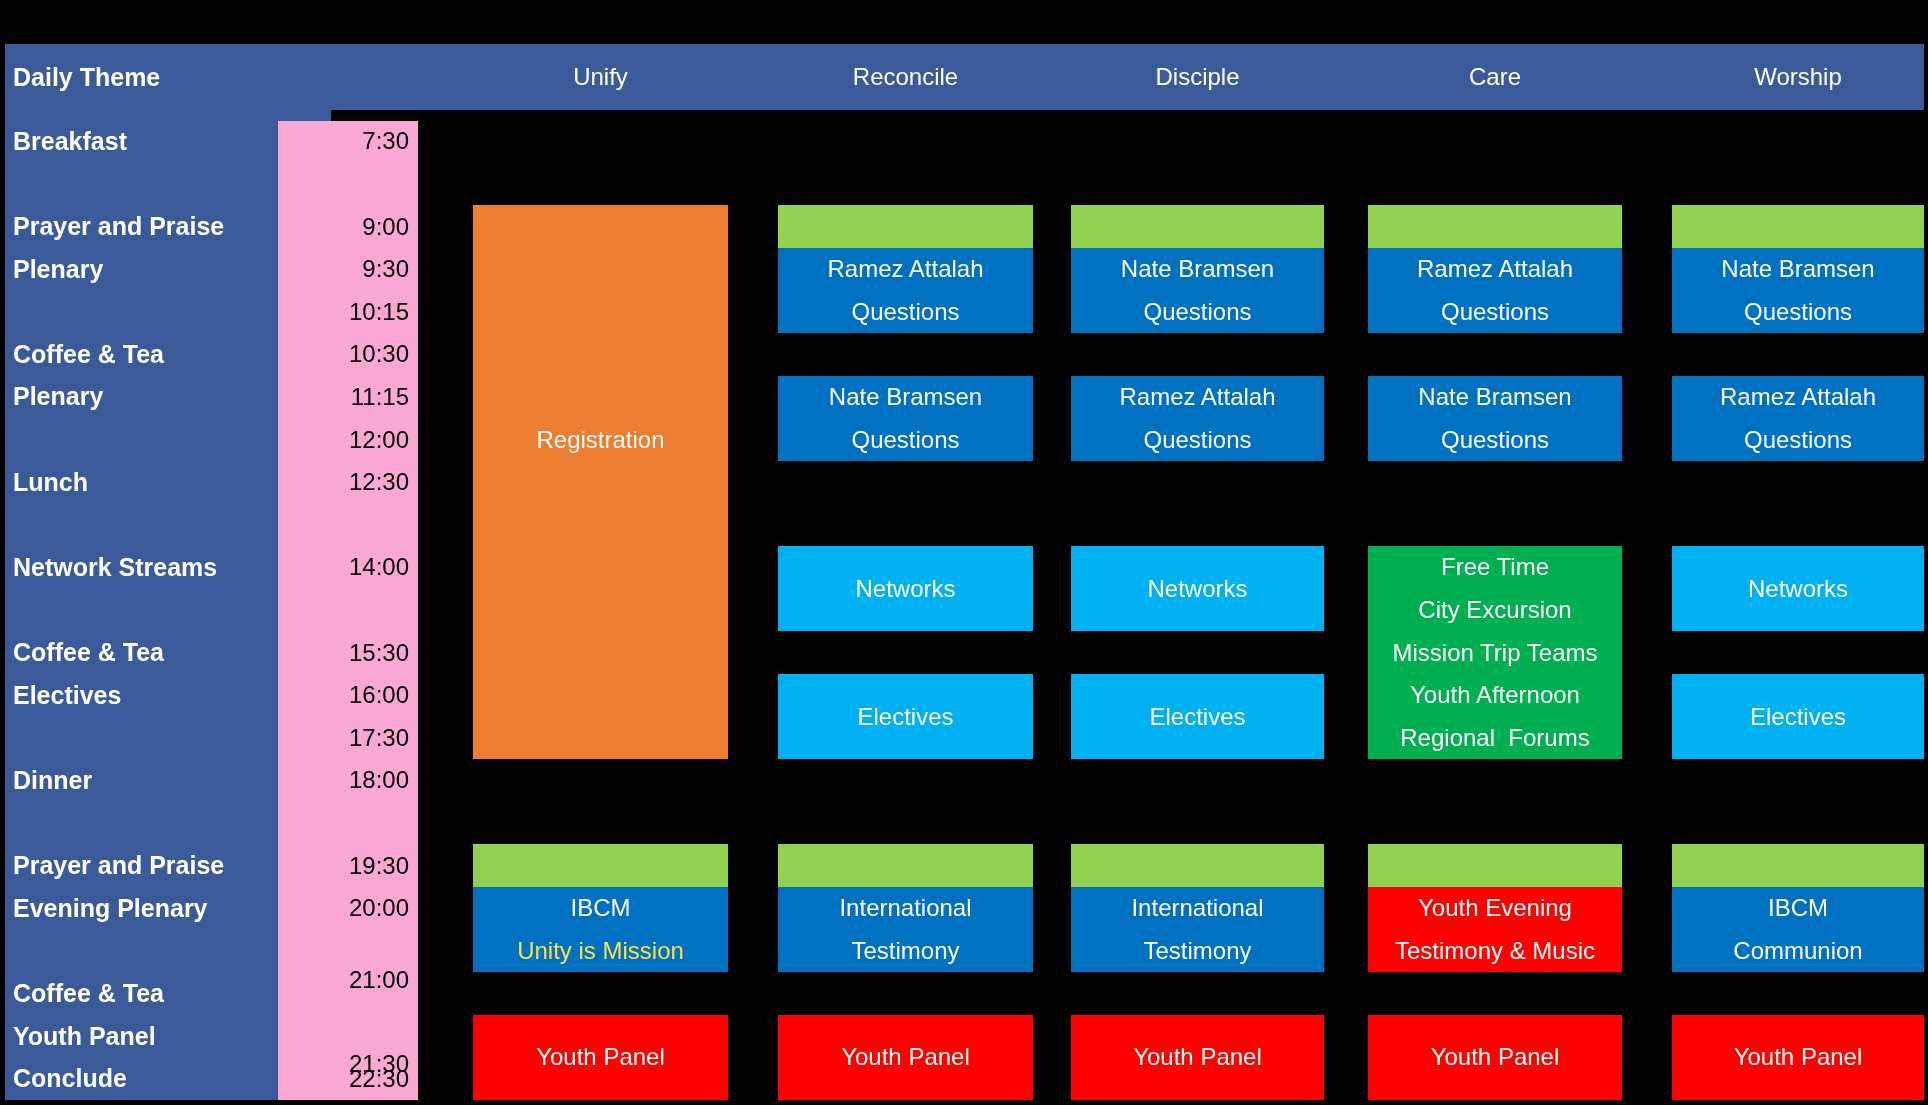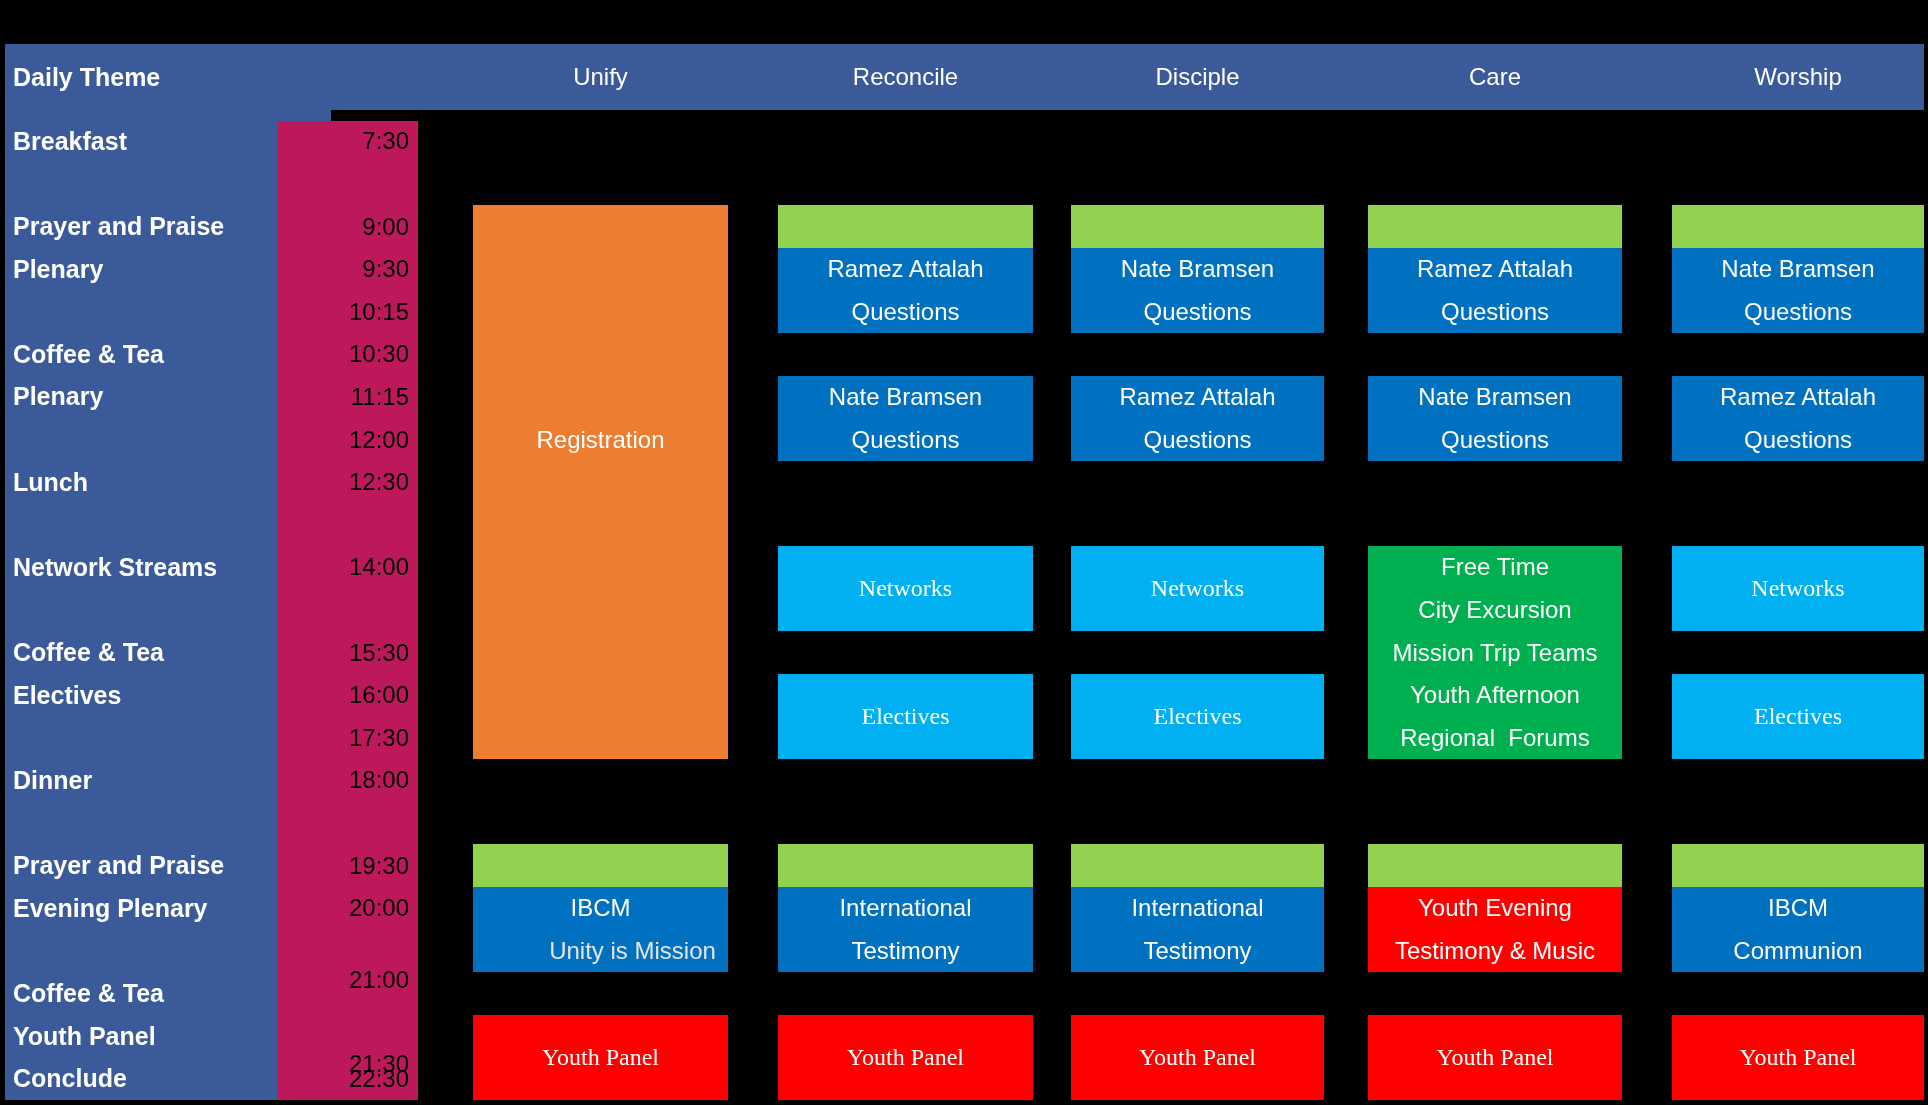--- a/index.html
+++ b/index.html
@@ -33,21 +33,21 @@
   }
   #time-column{
     position:absolute;left:278px;top:121px;width:140px;height:979px;
   }
   .time-cell{
     position:absolute;left:0;width:100%;box-sizing:border-box;padding-right:9px;
     display:flex;align-items:center;justify-content:flex-end;
     font-size:24px;font-weight:normal;
   }
   .event{position:absolute;}
-  .event.centered{display:flex;flex-direction:column;align-items:center;justify-content:center;font-family:Liberation Serif, serif;}
+  .event.centered{display:flex;flex-direction:column;align-items:center;justify-content:center;}
   .event-cap{position:absolute;}
   .event-line{
     position:absolute;left:0;width:100%;
     display:flex;align-items:center;justify-content:center;
     color:#fff;font-size:24px;white-space:pre-wrap;text-align:center;
   }
   .event-line.flow{position:static;width:100%;}
 </style>
 </head>
 <body>
@@ -73,21 +73,21 @@
   <div id="header-band" style="background: rgb(59, 90, 153);">
     <div id="corner-label">Daily Theme</div>
     <div id="day-themes">
         <div class="day-header" style="left: 468px; width: 255px;">Unify</div>
         <div class="day-header" style="left: 773px; width: 255px;">Reconcile</div>
         <div class="day-header" style="left: 1066px; width: 253px;">Disciple</div>
         <div class="day-header" style="left: 1363px; width: 254px;">Care</div>
         <div class="day-header" style="left: 1667px; width: 252px;">Worship</div>
       </div>
   </div>
-  <div id="time-column" style="background: #be185d;">
+  <div id="time-column" style="background: #f9a8d4;">
       <div class="time-cell" style="top: -1px; height: 42.6087px; color: rgb(0, 0, 0);">7:30</div>
       <div class="time-cell" style="top: 84.2174px; height: 42.6087px; color: rgb(0, 0, 0);">9:00</div>
       <div class="time-cell" style="top: 126.826px; height: 42.6087px; color: rgb(0, 0, 0);">9:30</div>
       <div class="time-cell" style="top: 169.435px; height: 42.6087px; color: rgb(0, 0, 0);">10:15</div>
       <div class="time-cell" style="top: 212.043px; height: 42.6087px; color: rgb(0, 0, 0);">10:30</div>
       <div class="time-cell" style="top: 254.652px; height: 42.6087px; color: rgb(0, 0, 0);">11:15</div>
       <div class="time-cell" style="top: 297.261px; height: 42.6087px; color: rgb(0, 0, 0);">12:00</div>
       <div class="time-cell" style="top: 339.87px; height: 42.6087px; color: rgb(0, 0, 0);">12:30</div>
       <div class="time-cell" style="top: 425.087px; height: 42.6087px; color: rgb(0, 0, 0);">14:00</div>
       <div class="time-cell" style="top: 510.304px; height: 42.6087px; color: rgb(0, 0, 0);">15:30</div>
@@ -100,21 +100,21 @@
       <div class="time-cell" style="top: 893.783px; height: 42.6087px; color: rgb(0, 0, 0); margin-top: 28px;">21:30</div>
       <div class="time-cell" style="top: 936.391px; height: 42.6087px; color: rgb(0, 0, 0);">22:30</div>
     </div>
   <div id="events-layer">
       <div class="event" style="left: 473px; width: 255px; top: 205.217px; height: 553.913px; background: rgb(237, 125, 49);">
         <div class="event-line" style="top: 213.043px; height: 42.6087px; color: rgb(255, 255, 255);">Registration</div>
       </div>
       <div class="event-cap" style="left: 473px; width: 255px; top: 844.348px; height: 42.6087px; background: rgb(146, 208, 80);"></div>
       <div class="event" style="left: 473px; width: 255px; top: 886.957px; height: 85.2174px; background: rgb(0, 112, 192);">
         <div class="event-line" style="top: 0px; height: 42.6087px; color: rgb(255, 255, 255);">IBCM</div>
-        <div class="event-line" style="top: 42.6087px; height: 42.6087px; color: #e5e5e5; padding-left: 32px;">Unity is Mission</div>
+        <div class="event-line" style="top: 42.6087px; height: 42.6087px; color: #fde047;">Unity is Mission</div>
       </div>
       <div class="event centered" style="left: 473px; width: 255px; top: 1014.78px; height: 85.2174px; background: rgb(255, 0, 0);">
         <div class="event-line flow" style="height: 42.6087px; color: rgb(255, 255, 255);">Youth Panel</div>
       </div>
       <div class="event-cap" style="left: 778px; width: 255px; top: 205.217px; height: 42.6087px; background: rgb(146, 208, 80);"></div>
       <div class="event" style="left: 778px; width: 255px; top: 247.826px; height: 85.2174px; background: rgb(0, 112, 192);">
         <div class="event-line" style="top: 0px; height: 42.6087px; color: rgb(255, 255, 255);">Ramez Attalah</div>
         <div class="event-line" style="top: 42.6087px; height: 42.6087px; color: rgb(255, 255, 255);">Questions</div>
       </div>
       <div class="event" style="left: 778px; width: 255px; top: 375.652px; height: 85.2174px; background: rgb(0, 112, 192);">

